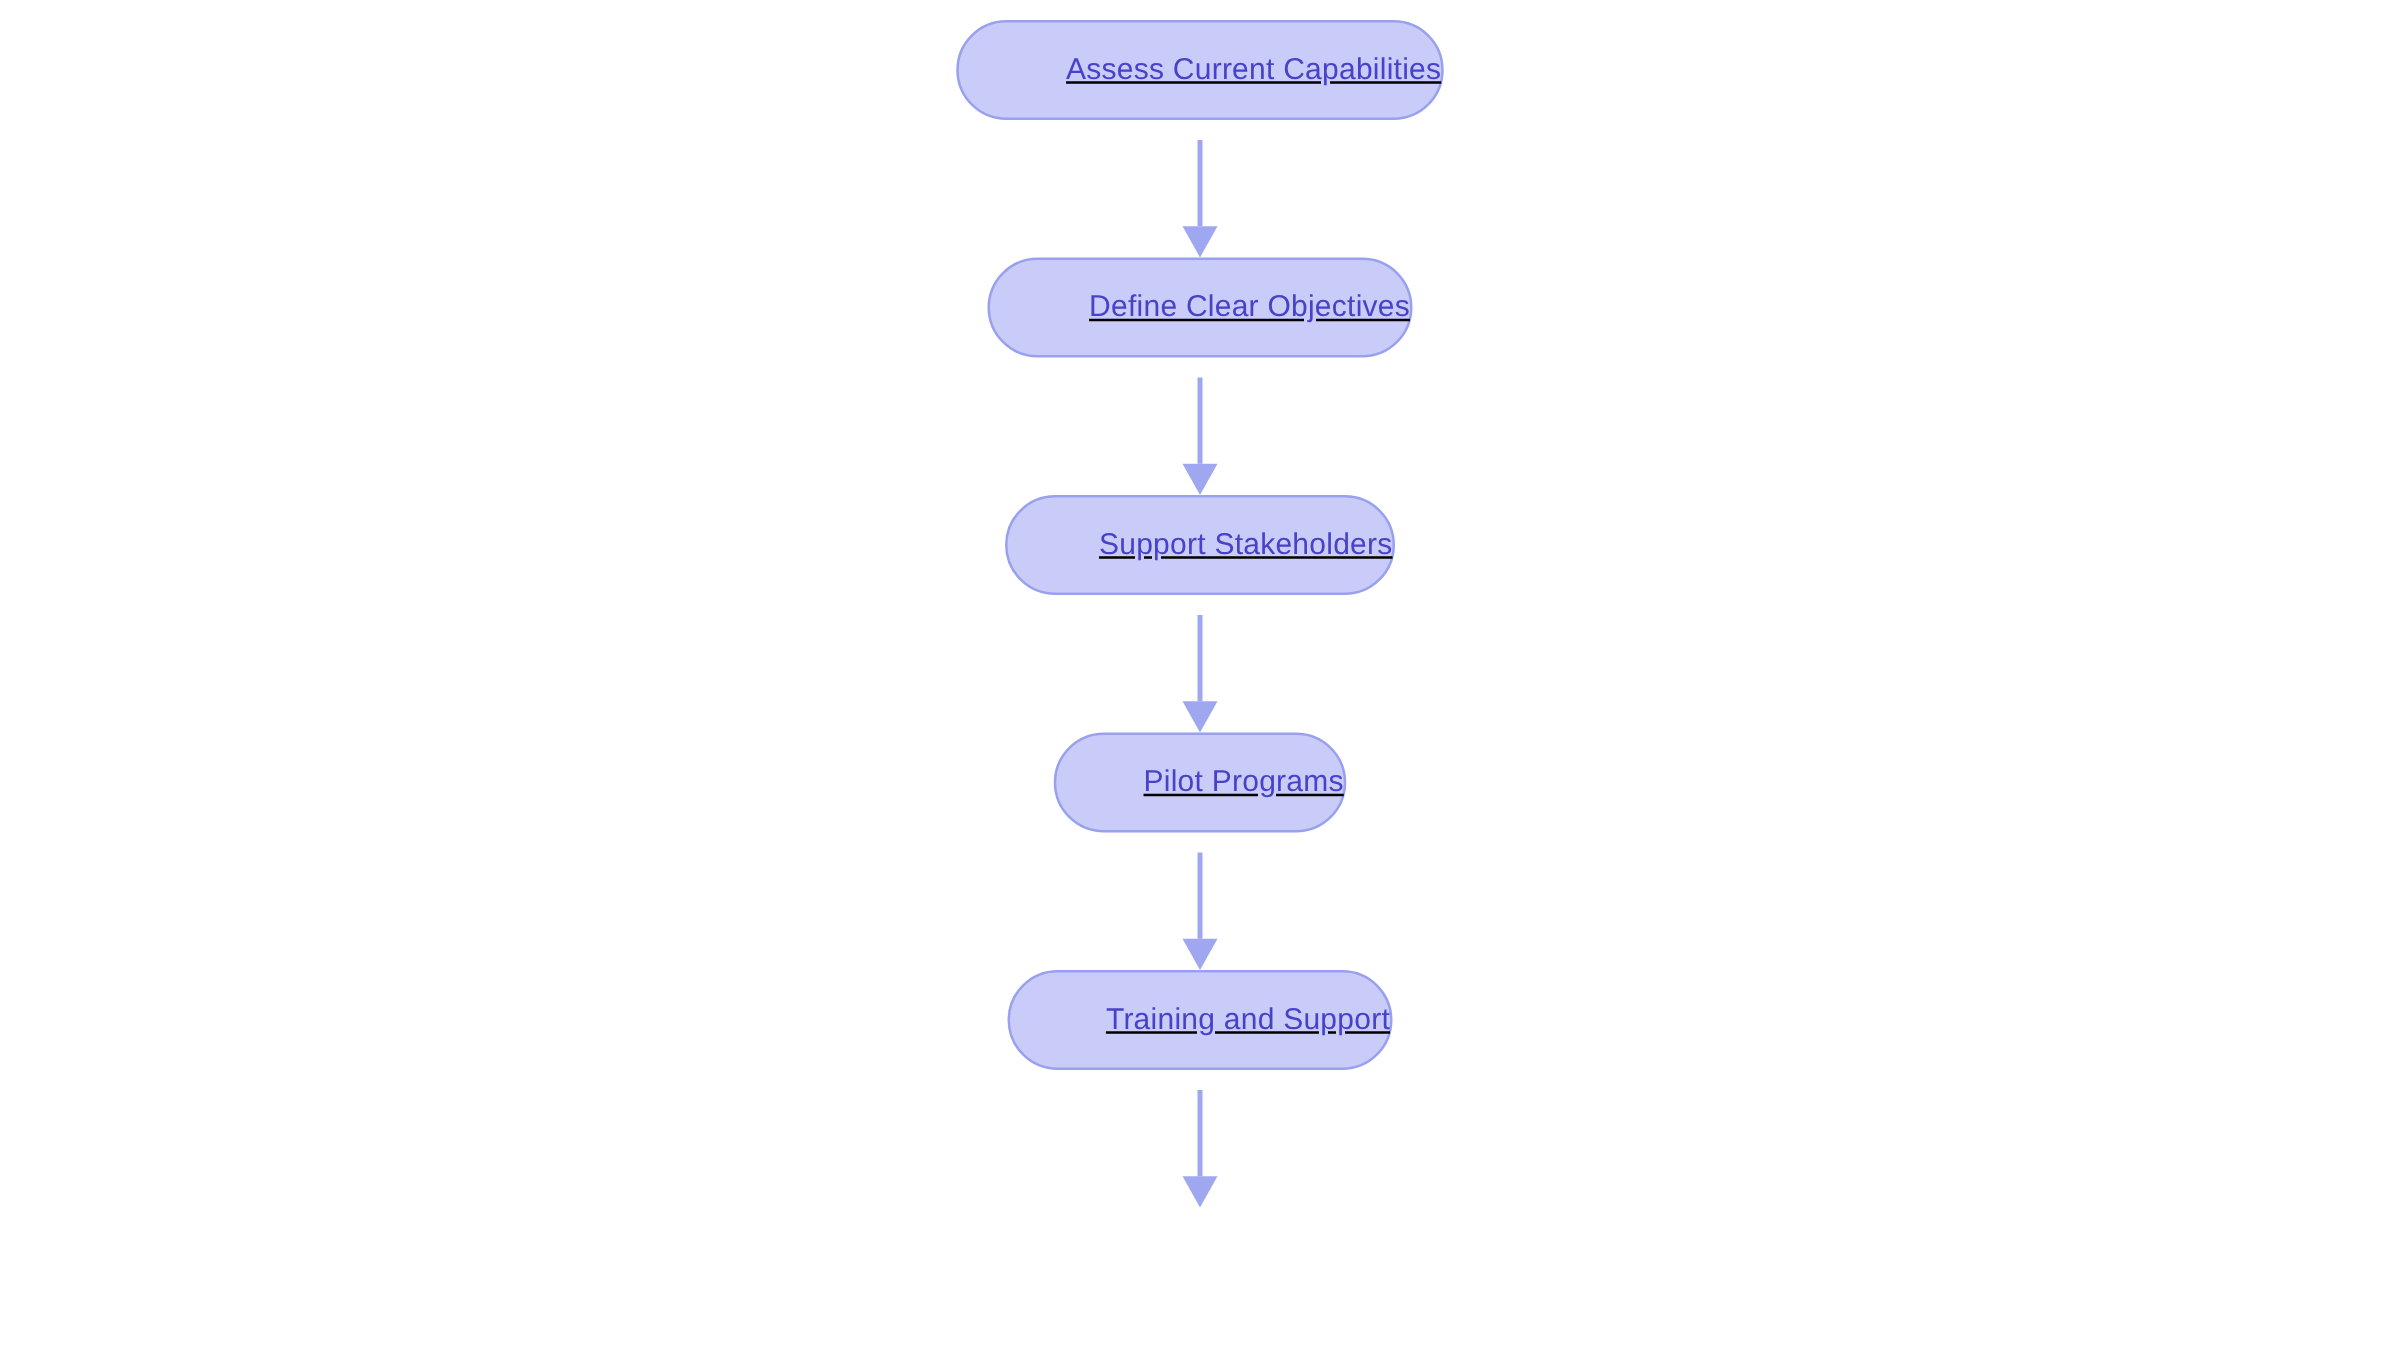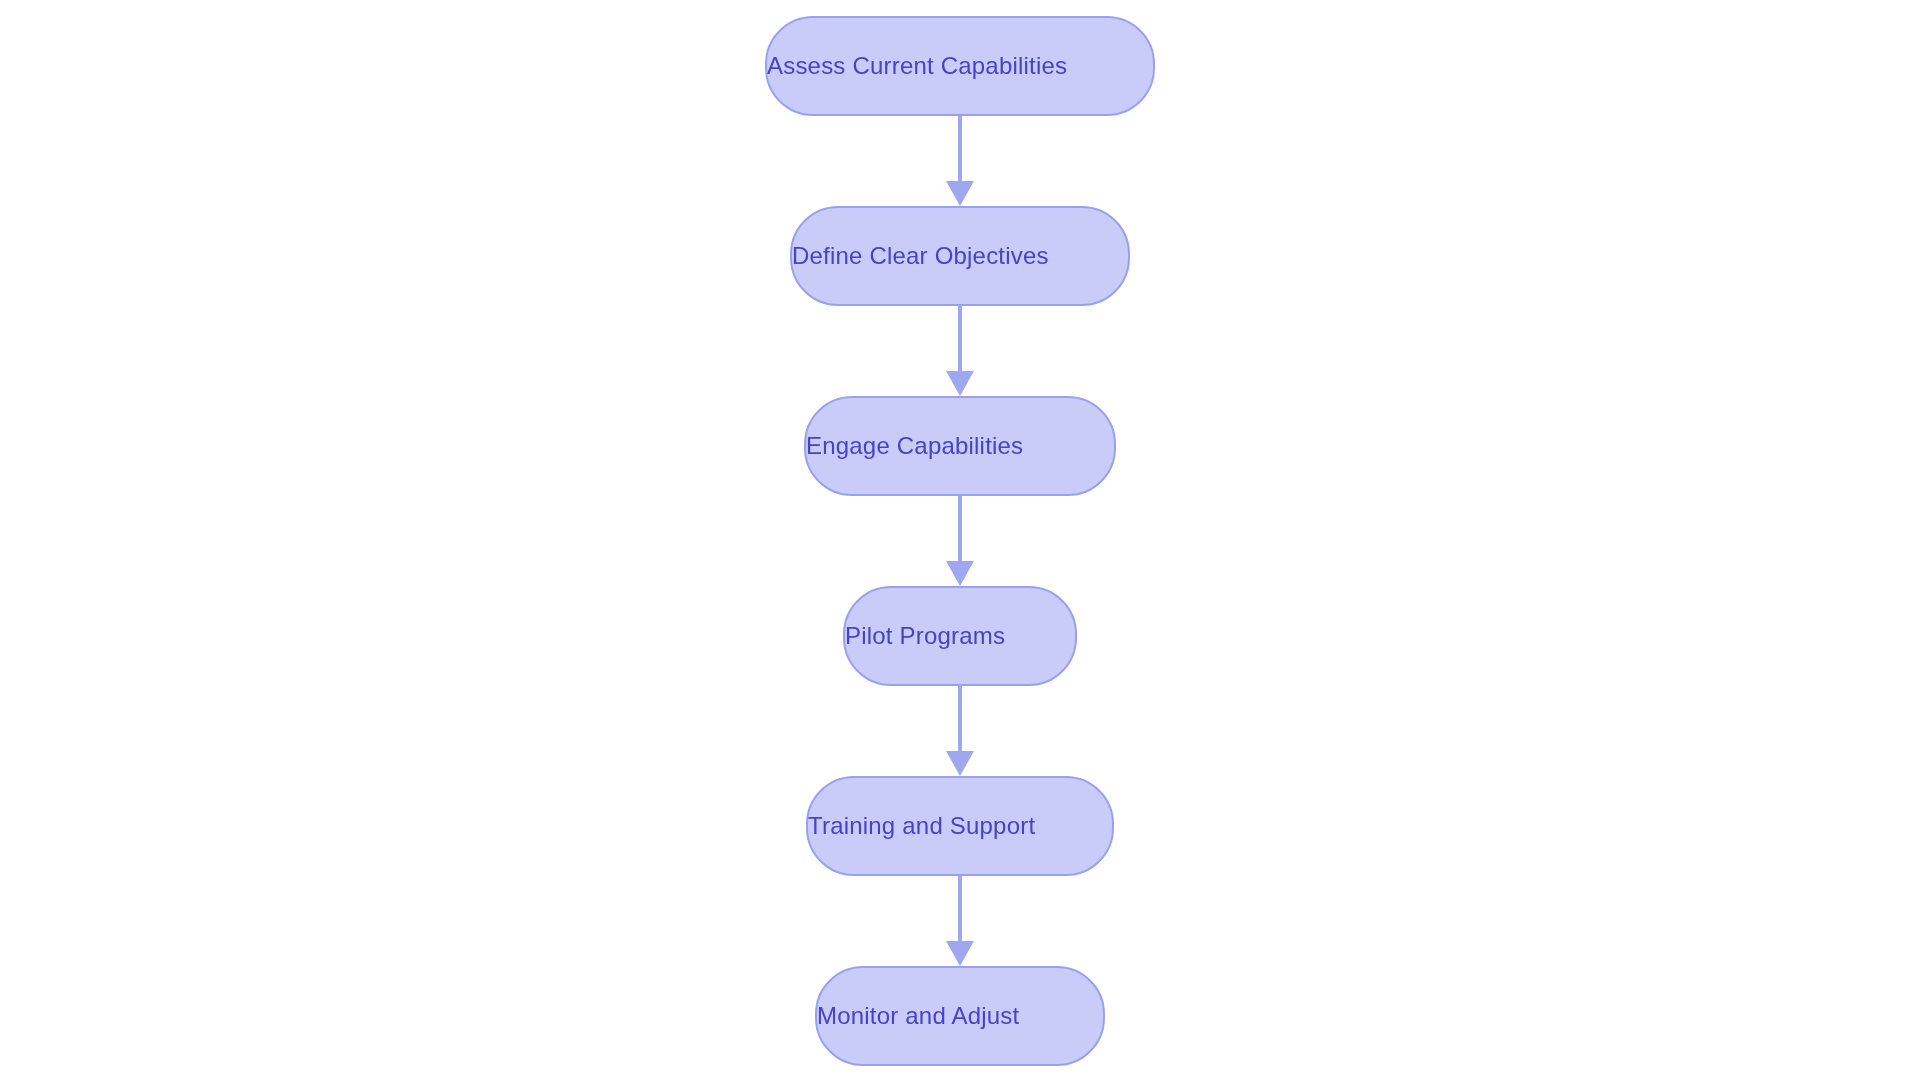--- a/index.html
+++ b/index.html
@@ -10,29 +10,30 @@
   .canvas {
     position: relative;
     width: 1920px;
     height: 1083px;
     background: var(--background, #ffffff);
     font-family: "Liberation Sans", "DejaVu Sans", sans-serif;
     overflow: hidden;
   }
   .node {
     position: absolute;
-    height: 100px;
+    height: 80px;
     box-sizing: border-box;
     background: var(--node-fill, #c9cbf9);
     border: 2px solid var(--node-border, #99a1ef);
     border-radius: 48px;
     display: flex;
     align-items: center;
-    justify-content: flex-start;
+    justify-content: flex-end;
     z-index: 2;
+    text-decoration: underline;
   }
   .node-label {
     color: var(--node-text, #4742c7);
     font-size: 24px;
     font-weight: 400;
     letter-spacing: 0.2px;
     white-space: nowrap;
     text-align: center;
   }
   .arrow {
@@ -64,34 +65,31 @@
 
   <div class="node" style="left:765px; top:16px; width:390px;">
     <span class="node-label">Assess Current Capabilities</span>
   </div>
 
   <div class="node" style="left:790px; top:206px; width:340px;">
     <span class="node-label">Define Clear Objectives</span>
   </div>
 
   <div class="node" style="left:804px; top:396px; width:312px;">
-    <span class="node-label">Engage Capabilities</span>
+    <span class="node-label">Support Stakeholders</span>
   </div>
 
   <div class="node" style="left:806px; top:776px; width:308px;">
     <span class="node-label">Training and Support</span>
   </div>
 
   <div class="node" style="left:843px; top:586px; width:234px;">
     <span class="node-label">Pilot Programs</span>
   </div>
 
-  <div class="node" style="left:815px; top:966px; width:290px;">
-    <span class="node-label">Monitor and Adjust</span>
-  </div>
 
   <div class="arrow" style="left:946px; top:112px;">
     <div class="arrow-line"></div>
     <div class="arrow-head"></div>
   </div>
 
   <div class="arrow" style="left:946px; top:302px;">
     <div class="arrow-line"></div>
     <div class="arrow-head"></div>
   </div>

